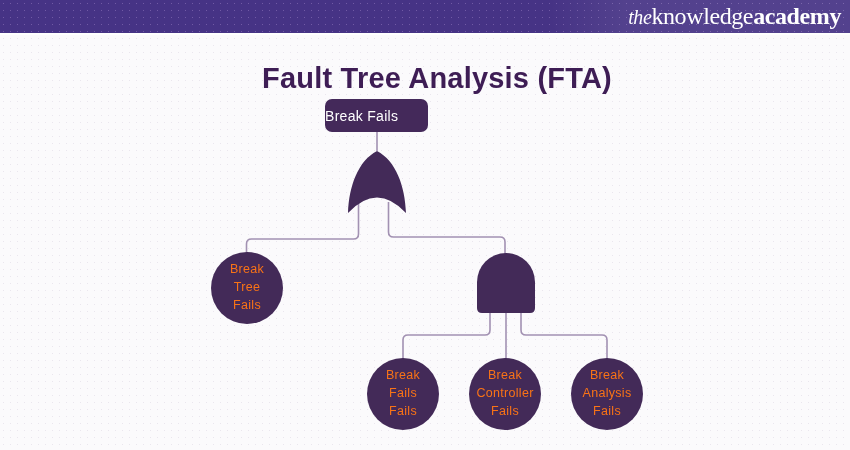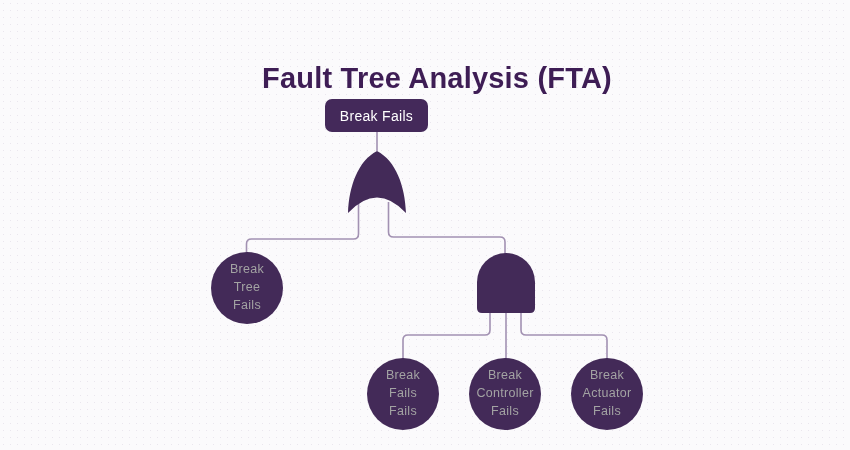--- a/index.html
+++ b/index.html
@@ -36,39 +36,43 @@
     position:absolute;left:0;top:50px;width:850px;margin:12px;
     text-align:center;font-size:29px;font-weight:700;color:#3e1d55;
     letter-spacing:0.2px;
   }
   
   .wires{position:absolute;left:0;top:0;width:850px;height:450px;}
   
   .top-event{
     position:absolute;left:325px;top:99px;width:103px;height:33px;
     background:#44295a;border-radius:7px;color:#fff;
-    display:flex;align-items:center;justify-content:center;
+    display:flex;align-items:center;
     font-size:14px;letter-spacing:0.3px;
   }
   .event-circle{
     position:absolute;width:72px;height:72px;border-radius:50%;
-    background:#432a58;color:#a3a3a3;
+    background:#432a58;color:#f97316;
     display:flex;flex-direction:column;align-items:center;justify-content:center;
     font-size:12.5px;line-height:1.42;letter-spacing:0.3px;text-align:center;
   }
   .c-pads{left:211px;top:252px;}
   .c-sensor{left:367px;top:358px;}
   .c-controller{left:469px;top:358px;}
   .c-actuator{left:571px;top:358px;}
 </style>
 </head>
 <body>
 
 <div class="canvas">
 
+  <div class="header">
+    <div class="logo-panel"></div>
+    <div class="logo"><span class="the">the</span><span class="knowledge">knowledge</span><span class="academy">academy</span></div>
+  </div>
 
   <h1 class="title">Fault Tree Analysis (FTA)</h1>
 
   <svg class="wires" width="850" height="450" viewBox="0 0 850 450">
     <g fill="none" stroke="#a291b2" stroke-width="1.6">
       <path d="M377 132 V151"></path>
       <path d="M358.5 202 V234 Q358.5 239 353.5 239 H251.5 Q246.5 239 246.5 244 V253"></path>
       <path d="M388.5 202 V232 Q388.5 237 393.5 237 H500 Q505 237 505 242 V254"></path>
       <path d="M490 312 V330 Q490 335 485 335 H408 Q403 335 403 340 V359"></path>
       <path d="M506 312 V359"></path>
@@ -94,17 +98,17 @@
     <span>Fails</span>
     <span>Fails</span>
   </div>
   <div class="event-circle c-controller">
     <span>Break</span>
     <span>Controller</span>
     <span>Fails</span>
   </div>
   <div class="event-circle c-actuator">
     <span>Break</span>
-    <span>Actuator</span>
+    <span>Analysis</span>
     <span>Fails</span>
   </div>
 
 </div>
 
 </body></html>

